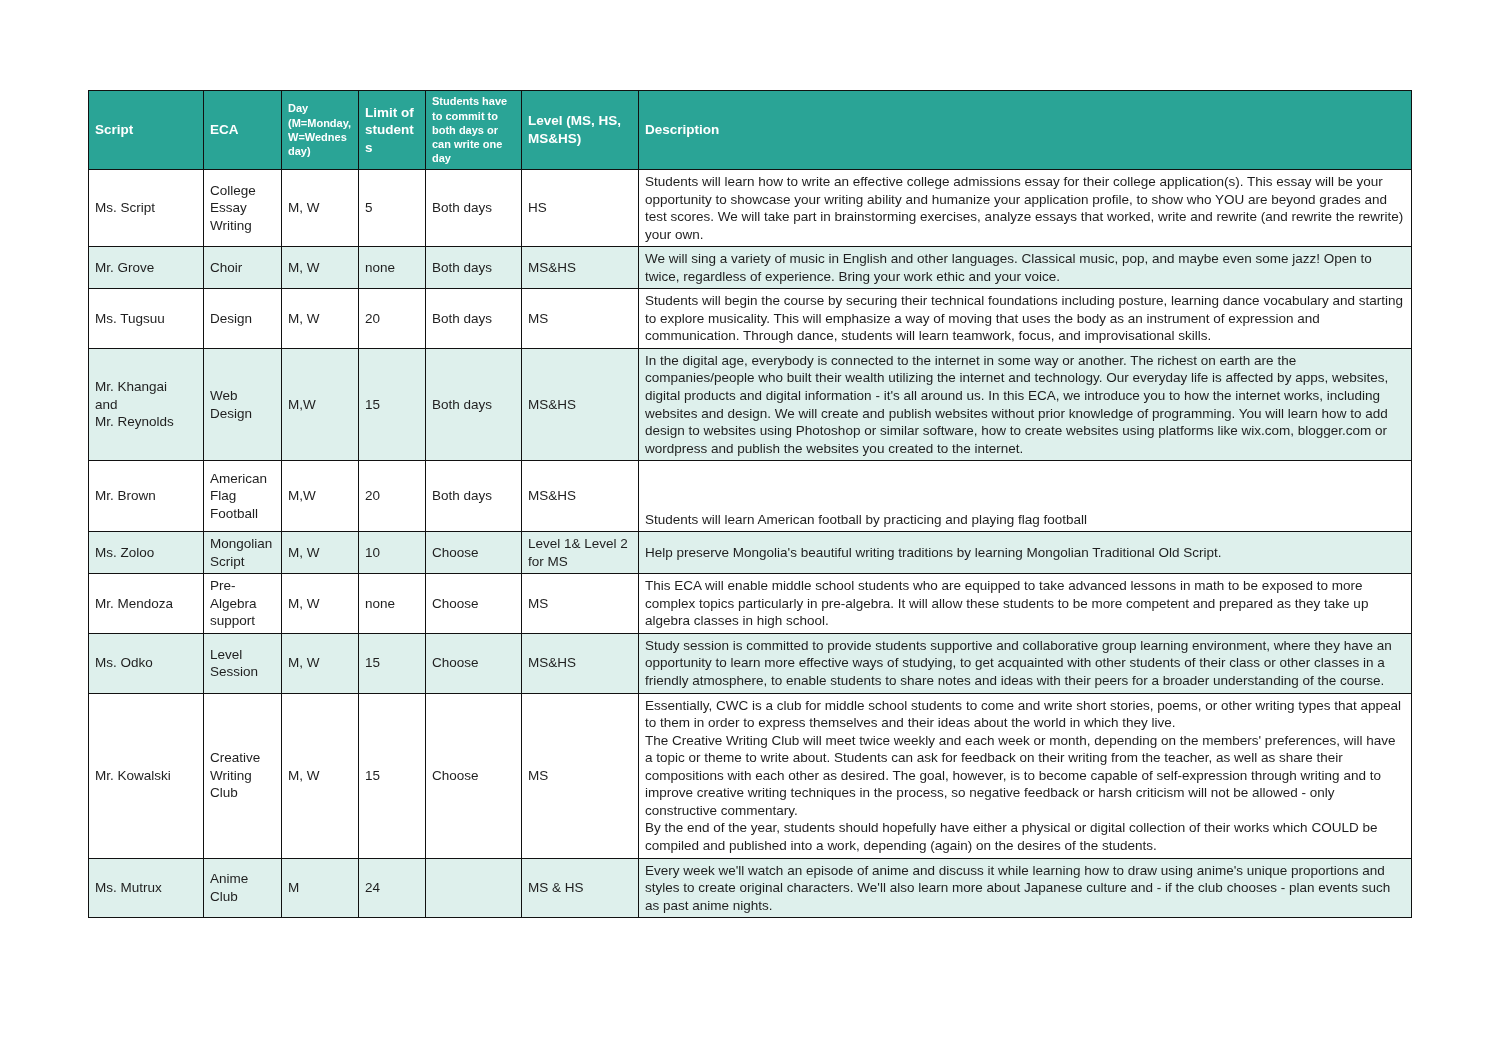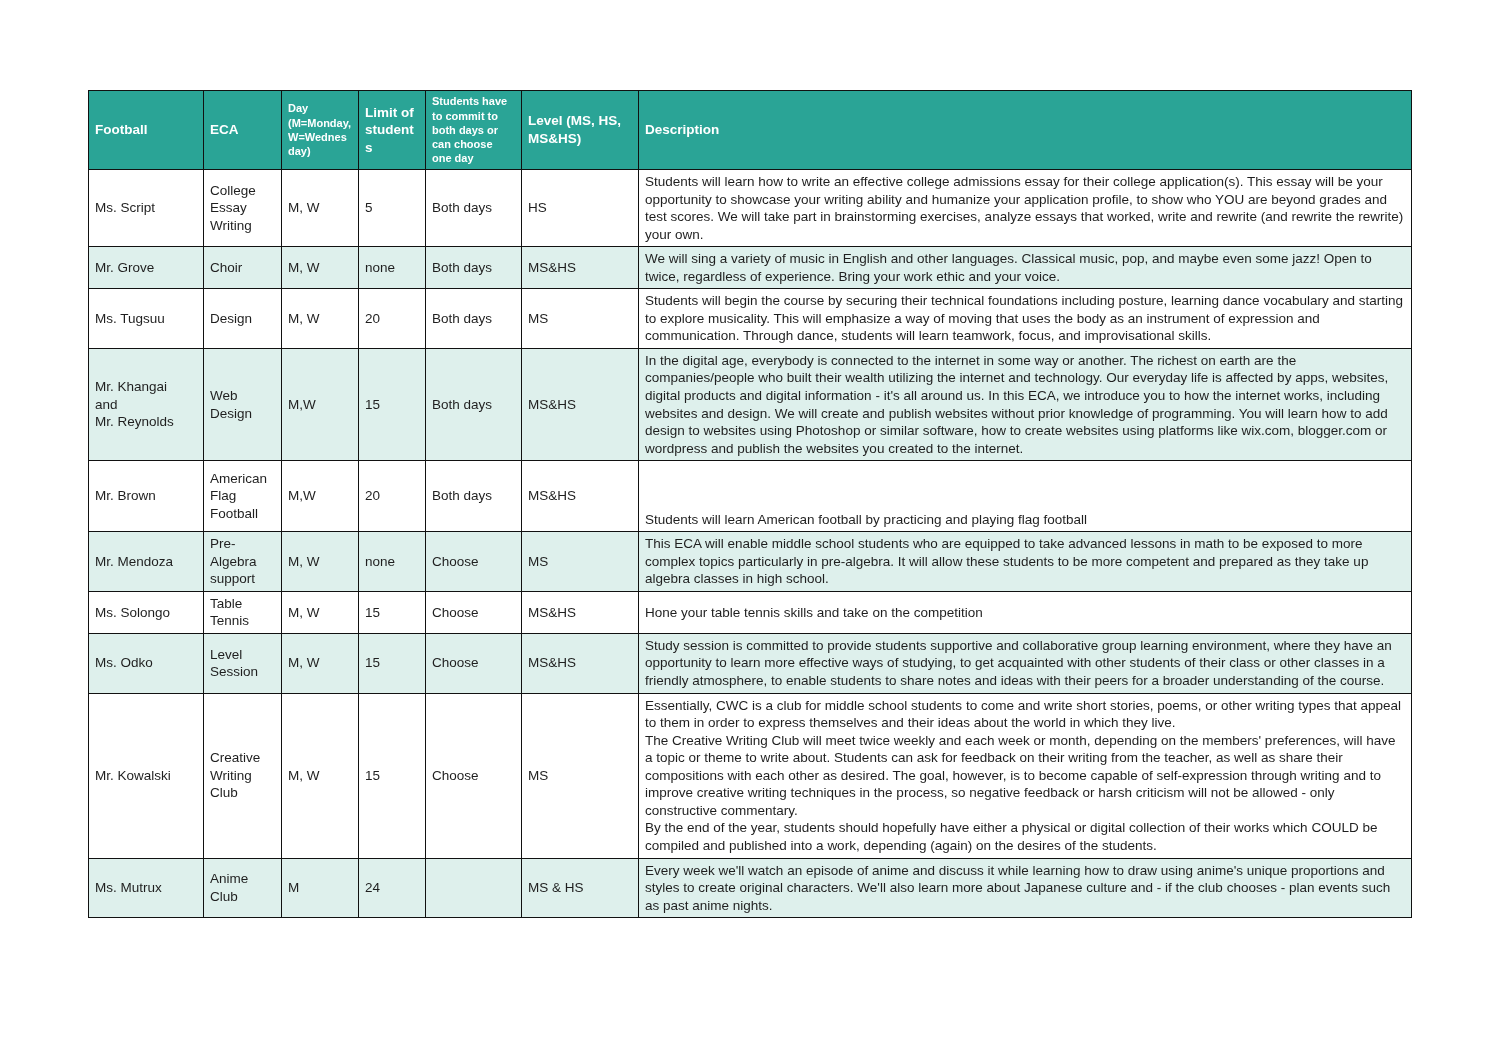--- a/index.html
+++ b/index.html
@@ -70,25 +70,25 @@
     <col class="c-teacher">
     <col class="c-eca">
     <col class="c-day">
     <col class="c-limit">
     <col class="c-commit">
     <col class="c-level">
     <col class="c-desc">
   </colgroup>
   <thead>
     <tr>
-        <th>Football</th>
+        <th>Script</th>
         <th>ECA</th>
         <th>Day (M=Monday, W=Wednesday)</th>
         <th>Limit of students</th>
-        <th>Students have to commit to both days or can choose one day</th>
+        <th>Students have to commit to both days or can write one day</th>
         <th>Level (MS, HS, MS&amp;HS)</th>
         <th>Description</th>
       </tr>
   </thead>
   <tbody>
       <tr>
         <td>Ms. Script</td>
         <td>College Essay Writing</td>
         <td>M, W</td>
         <td>5</td>
@@ -128,36 +128,36 @@
       <tr>
         <td>Mr. Brown</td>
         <td>American Flag Football</td>
         <td>M,W</td>
         <td>20</td>
         <td>Both days</td>
         <td>MS&amp;HS</td>
         <td>Students will learn American football by practicing and playing flag football</td>
       </tr>
       <tr>
+        <td>Ms. Zoloo</td>
+        <td>Mongolian Script</td>
+        <td>M, W</td>
+        <td>10</td>
+        <td>Choose</td>
+        <td>Level 1&amp; Level 2 for MS</td>
+        <td>Help preserve Mongolia's beautiful writing traditions by learning Mongolian Traditional Old Script.</td>
+      </tr>
+      <tr>
         <td>Mr. Mendoza</td>
         <td>Pre-Algebra support</td>
         <td>M, W</td>
         <td>none</td>
         <td>Choose</td>
         <td>MS</td>
         <td>This ECA will enable middle school students who are equipped to take advanced lessons in math to be exposed to more complex topics particularly in pre-algebra. It will allow these students to be more competent and prepared as they take up algebra classes in high school.</td>
-      </tr>
-      <tr>
-        <td>Ms. Solongo</td>
-        <td>Table Tennis</td>
-        <td>M, W</td>
-        <td>15</td>
-        <td>Choose</td>
-        <td>MS&amp;HS</td>
-        <td>Hone your table tennis skills and take on the competition</td>
       </tr>
       <tr>
         <td>Ms. Odko</td>
         <td>Level Session</td>
         <td>M, W</td>
         <td>15</td>
         <td>Choose</td>
         <td>MS&amp;HS</td>
         <td>Study session is committed to provide students supportive and collaborative group learning environment, where they have an opportunity to learn more effective ways of studying, to get acquainted with other students of their class or other classes in a friendly atmosphere, to enable students to share notes and ideas with their peers for a broader understanding of the course.</td>
       </tr>

